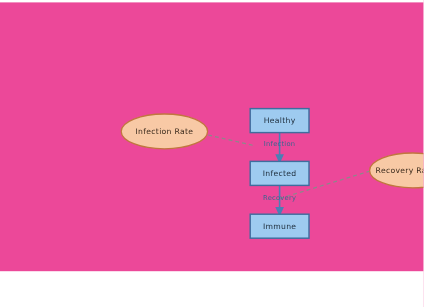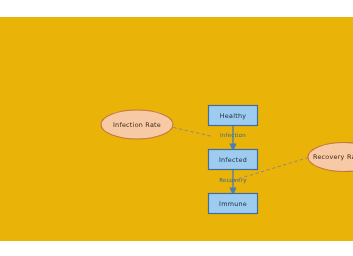--- a/index.html
+++ b/index.html
@@ -11,24 +11,24 @@
   body {
     width: 353px;
     height: 256px;
     position: relative;
     overflow: hidden;
     font-family: "DejaVu Sans", "Liberation Sans", sans-serif;
   }
   #canvas-root {
     position: absolute;
     left: 0;
-    top: 17px;
+    top: 2px;
     width: 353px;
     height: 224px;
-    background: #eab308;
+    background: #ec4899;
   }
   svg#diagram {
     position: absolute;
     left: 0;
     top: 0;
     width: 353px;
     height: 256px;
     display: block;
   }
   .node-rect {

